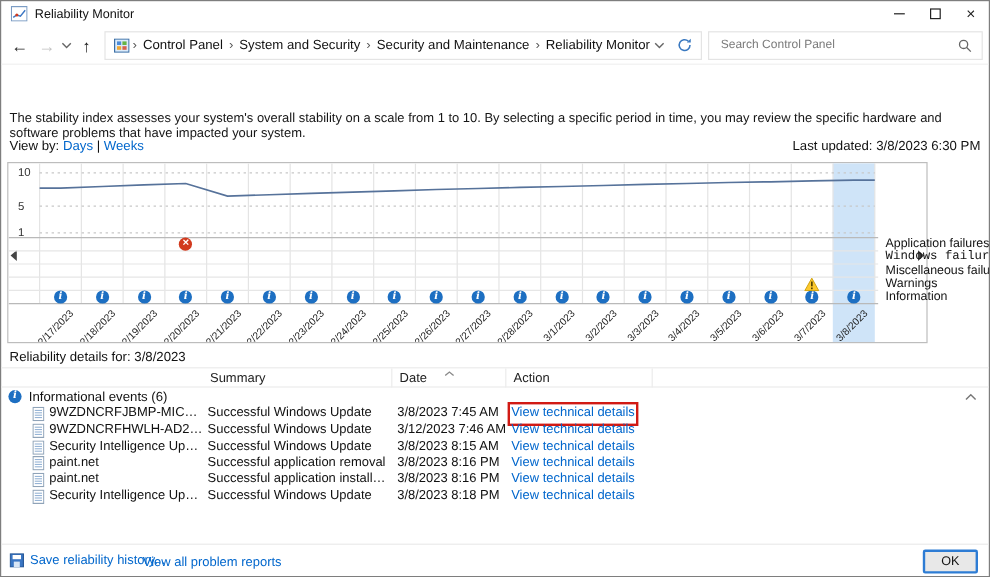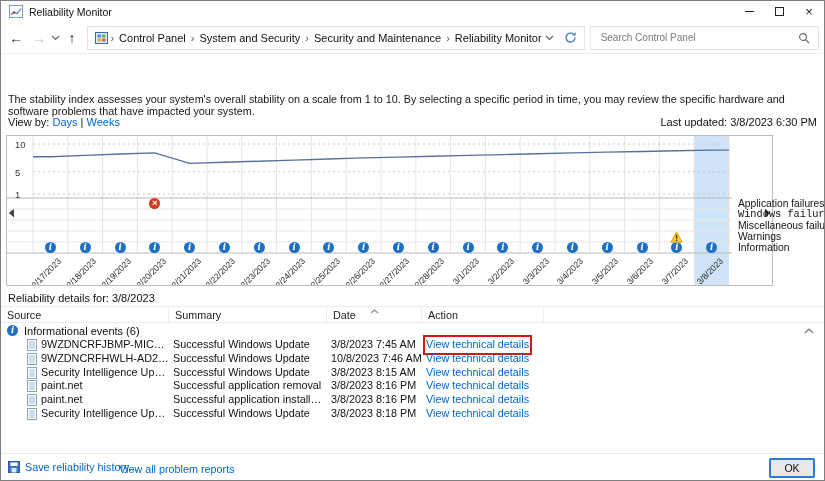--- a/index.html
+++ b/index.html
@@ -243,21 +243,20 @@
       <div style="top: 73px; font-family: Liberation Mono, monospace;">Windows failures</div>
       <div style="top: 84px;">Miscellaneous failures</div>
       <div style="top: 95px;">Warnings</div>
       <div style="top: 106px;">Information</div>
     </div>
 
   <div class="details-title">Reliability details for: 3/8/2023</div>
 
   <div class="dtable">
     <div class="thead">
-      <div class="th" style="left:0;width:168px">Source</div>
       <div class="th" style="left:168px;width:158px">Summary</div>
       <div class="th" style="left:326px;width:95px">Date</div>
       <div class="th" style="left:421px;width:122px">Action</div>
       <svg class="sort-caret" width="9" height="5">
           <path d="M1 4 L4.5 1 L8 4" fill="none" stroke="#8a8a8a" stroke-width="1.1"></path>
         </svg>
     </div>
     <div class="group-row">
       <span class="inline-ic">i</span>
       <span>Informational events (6)</span>
@@ -282,21 +281,21 @@
         <div class="trow">
           <svg width="10" height="12" class="doc-ic">
             <rect x="0.5" y="0.5" width="9" height="11" fill="#fff" stroke="#8fa3b8"></rect>
             <line x1="2" y1="3" x2="8" y2="3" stroke="#86a8cf" stroke-width="0.8"></line>
             <line x1="2" y1="5" x2="8" y2="5" stroke="#86a8cf" stroke-width="0.8"></line>
             <line x1="2" y1="7" x2="8" y2="7" stroke="#86a8cf" stroke-width="0.8"></line>
             <line x1="2" y1="9" x2="8" y2="9" stroke="#86a8cf" stroke-width="0.8"></line>
           </svg>
           <span class="c-src">9WZDNCRFHWLH-AD2F1837....</span>
           <span class="c-sum">Successful Windows Update</span>
-          <span class="c-date">10/8/2023 7:46 AM</span>
+          <span class="c-date">3/12/2023 7:46 AM</span>
           <span class="c-act link">View technical details</span>
         </div>
         <div class="trow">
           <svg width="10" height="12" class="doc-ic">
             <rect x="0.5" y="0.5" width="9" height="11" fill="#fff" stroke="#8fa3b8"></rect>
             <line x1="2" y1="3" x2="8" y2="3" stroke="#86a8cf" stroke-width="0.8"></line>
             <line x1="2" y1="5" x2="8" y2="5" stroke="#86a8cf" stroke-width="0.8"></line>
             <line x1="2" y1="7" x2="8" y2="7" stroke="#86a8cf" stroke-width="0.8"></line>
             <line x1="2" y1="9" x2="8" y2="9" stroke="#86a8cf" stroke-width="0.8"></line>
           </svg>

